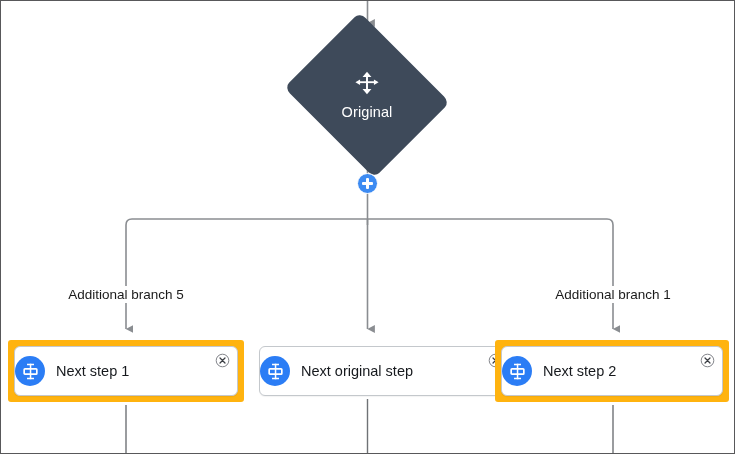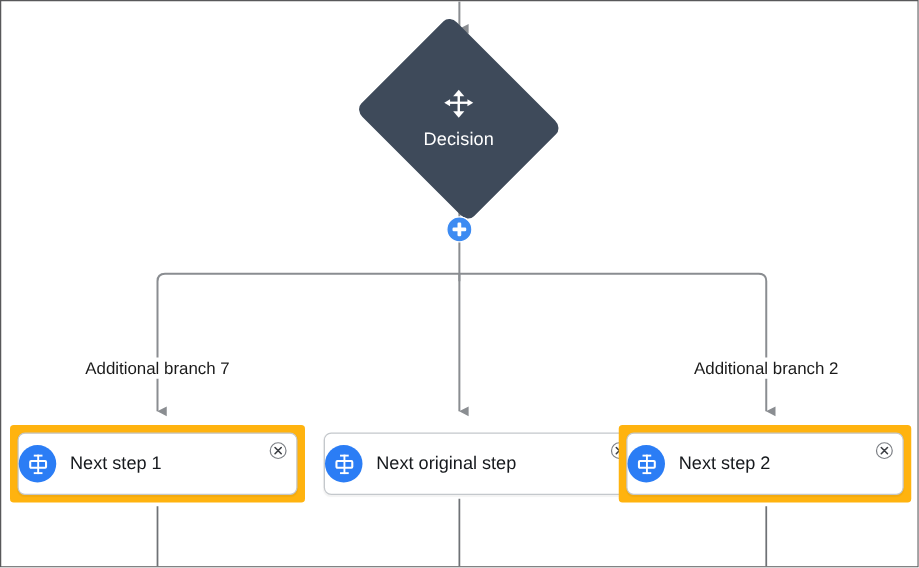--- a/index.html
+++ b/index.html
@@ -194,31 +194,31 @@
         <path d="M12,1.6 L16.1,6.4 L7.9,6.4 Z" fill="#ffffff"></path>
 
         <path d="M12,22.4 L7.9,17.6 L16.1,17.6 Z" fill="#ffffff"></path>
 
         <rect x="4.0" y="10.4" width="7.6" height="1.7" fill="#ffffff"></rect>
         <path d="M1.3,11.25 L5.6,8.7 L5.6,13.8 Z" fill="#ffffff"></path>
 
         <rect x="12.4" y="10.4" width="7.6" height="1.7" fill="#ffffff"></rect>
         <path d="M22.7,11.25 L18.4,8.7 L18.4,13.8 Z" fill="#ffffff"></path>
       </svg>
-      <div class="decision-label">Decision</div>
+      <div class="decision-label">Original</div>
     </div>
   </div>
 
   <div class="add-btn">
     <span class="plus-h"></span>
     <span class="plus-v"></span>
   </div>
 
-  <div class="branch-label" style="left:125px;">Additional branch 7</div>
-  <div class="branch-label" style="left:612px;">Additional branch 2</div>
+  <div class="branch-label" style="left:125px;">Additional branch 5</div>
+  <div class="branch-label" style="left:612px;">Additional branch 1</div>
 
   <div class="step-outer selected" style="left:7px; width:236px;">
     <div class="step-box">
       <span class="step-icon">
         <svg width="19" height="19" viewBox="0 0 24 24" xmlns="http://www.w3.org/2000/svg">
           <rect x="4" y="8.6" width="16" height="6.8" rx="1" fill="none" stroke="#ffffff" stroke-width="2.1"></rect>
           <rect x="11.1" y="2.2" width="1.9" height="19.6" fill="#ffffff"></rect>
           <rect x="7.6" y="2.2" width="8.8" height="1.9" fill="#ffffff"></rect>
           <rect x="7.6" y="19.9" width="8.8" height="1.9" fill="#ffffff"></rect>
         </svg>

